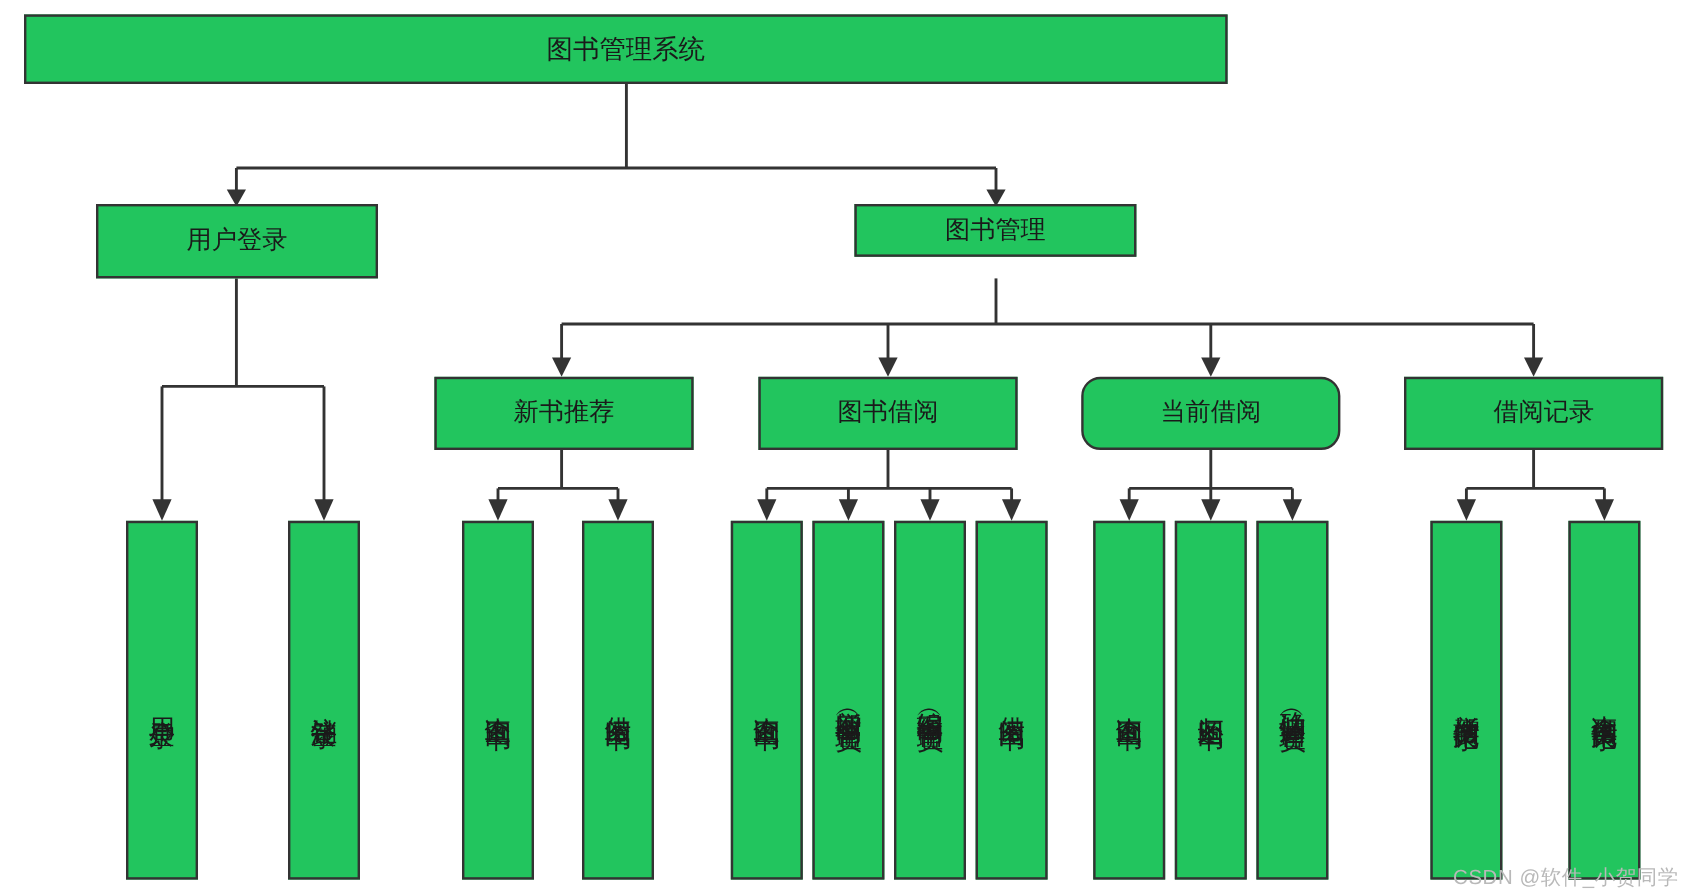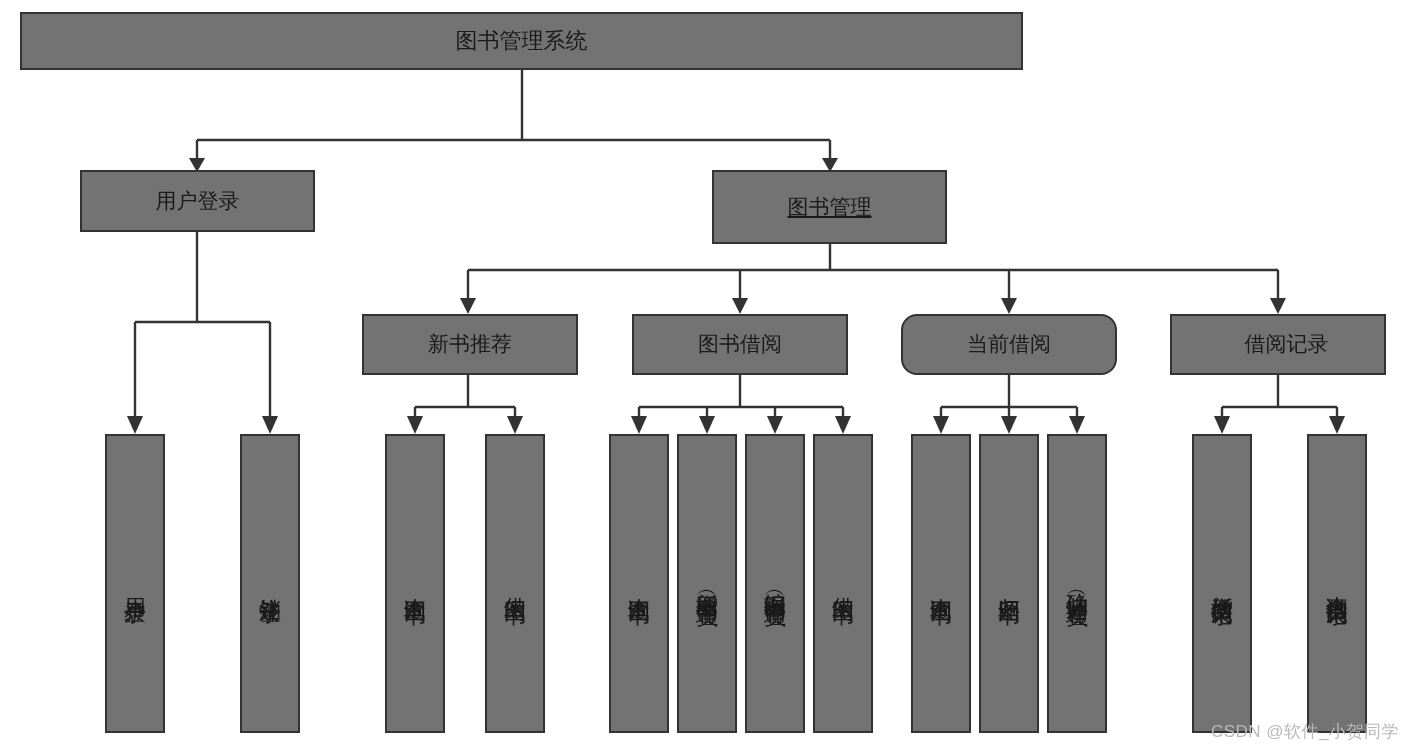--- a/index.html
+++ b/index.html
@@ -7,21 +7,21 @@
     width:1405px;height:747px;
     background:#ffffff;
     font-family:"Liberation Sans","DejaVu Sans",sans-serif;
     overflow:hidden;
     position:relative;
   }
   #diagram{position:absolute;left:0;top:0;width:1405px;height:747px;}
   .node{
     position:absolute;
     box-sizing:border-box;
-    background:#737373;
+    background:#22c55e;
     border:2px solid #333333;
     display:flex;
     align-items:center;
     justify-content:center;
     color:#1a1a1a;
   }
   .node .lbl{
     display:block;
     line-height:1.18;
     text-align:center;
@@ -114,21 +114,21 @@
   <polygon points="1329,416 1345,416 1337,434"></polygon>
 </svg>
 
 <div class="node horiz root" style="left:20px;top:12px;width:1003px;height:58px;">
   <span class="lbl">图书管理系统</span>
 </div>
 
 <div class="node horiz" style="left:80px;top:170px;width:235px;height:62px;">
   <span class="lbl">用户登录</span>
 </div>
-<div class="node horiz" style="left:712px;top:170px;width:235px;height:74px;text-decoration:underline;">
+<div class="node horiz" style="left:712px;top:170px;width:235px;height:44px;">
   <span class="lbl">图书管理</span>
 </div>
 
 <div class="node horiz" style="left:362px;top:314px;width:216px;height:61px;">
   <span class="lbl">新书推荐</span>
 </div>
 <div class="node horiz" style="left:632px;top:314px;width:216px;height:61px;align-items:center;">
   <span class="lbl">图书借阅</span>
 </div>
 <div class="node horiz" style="left:901px;top:314px;width:216px;height:61px;border-radius:16px;">

